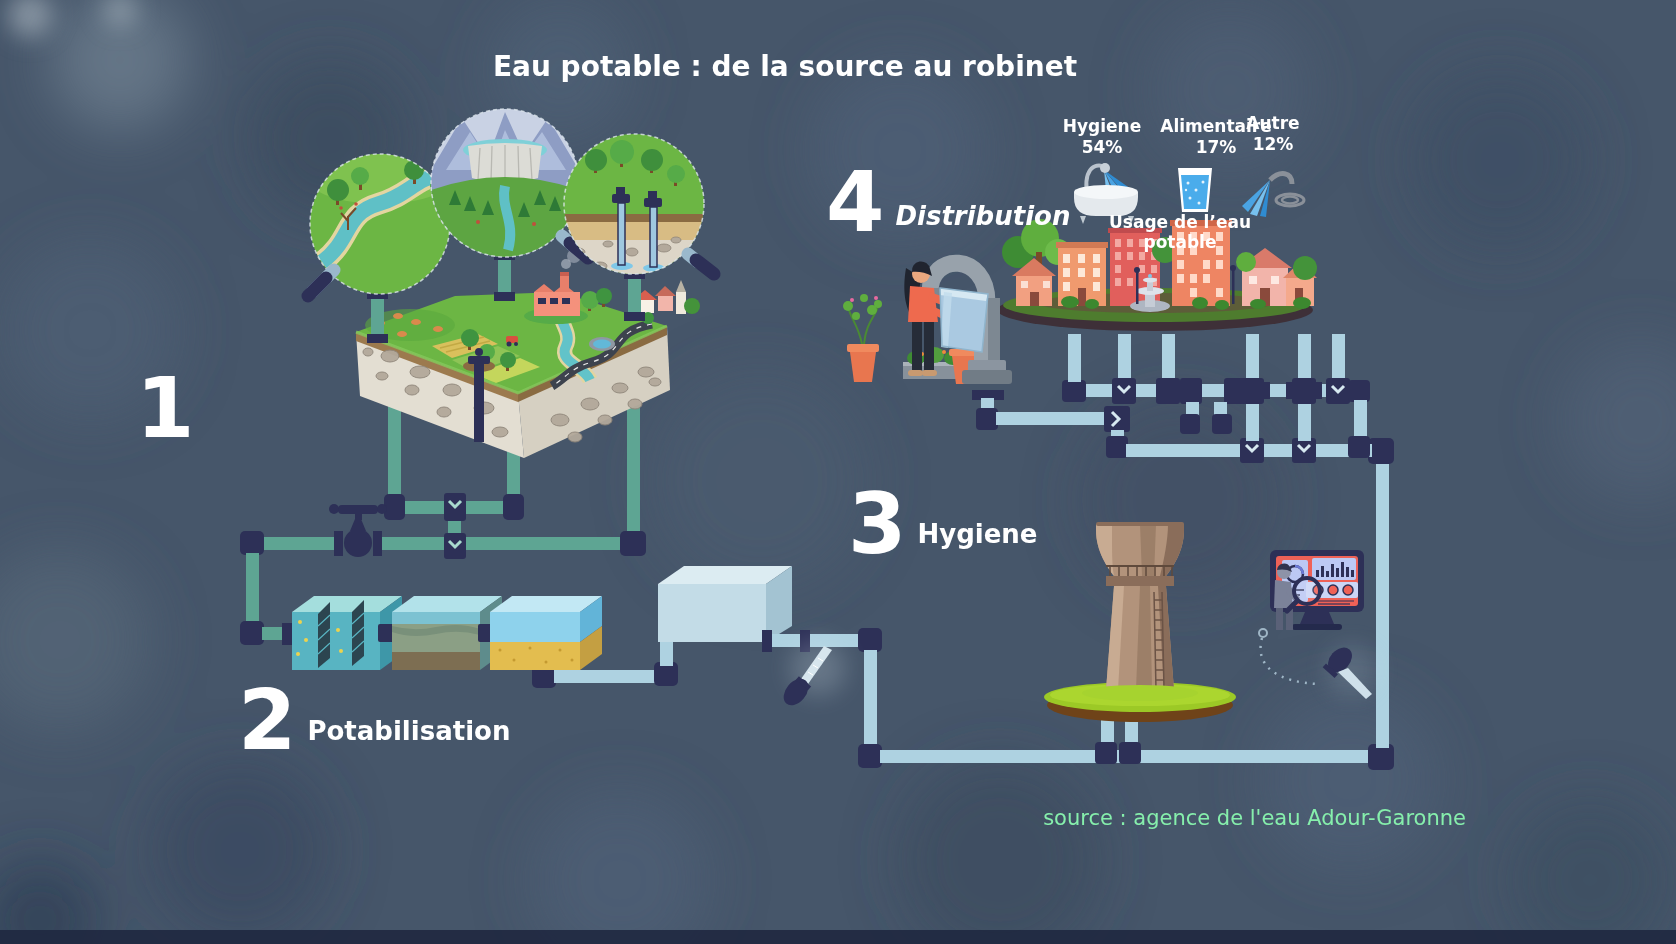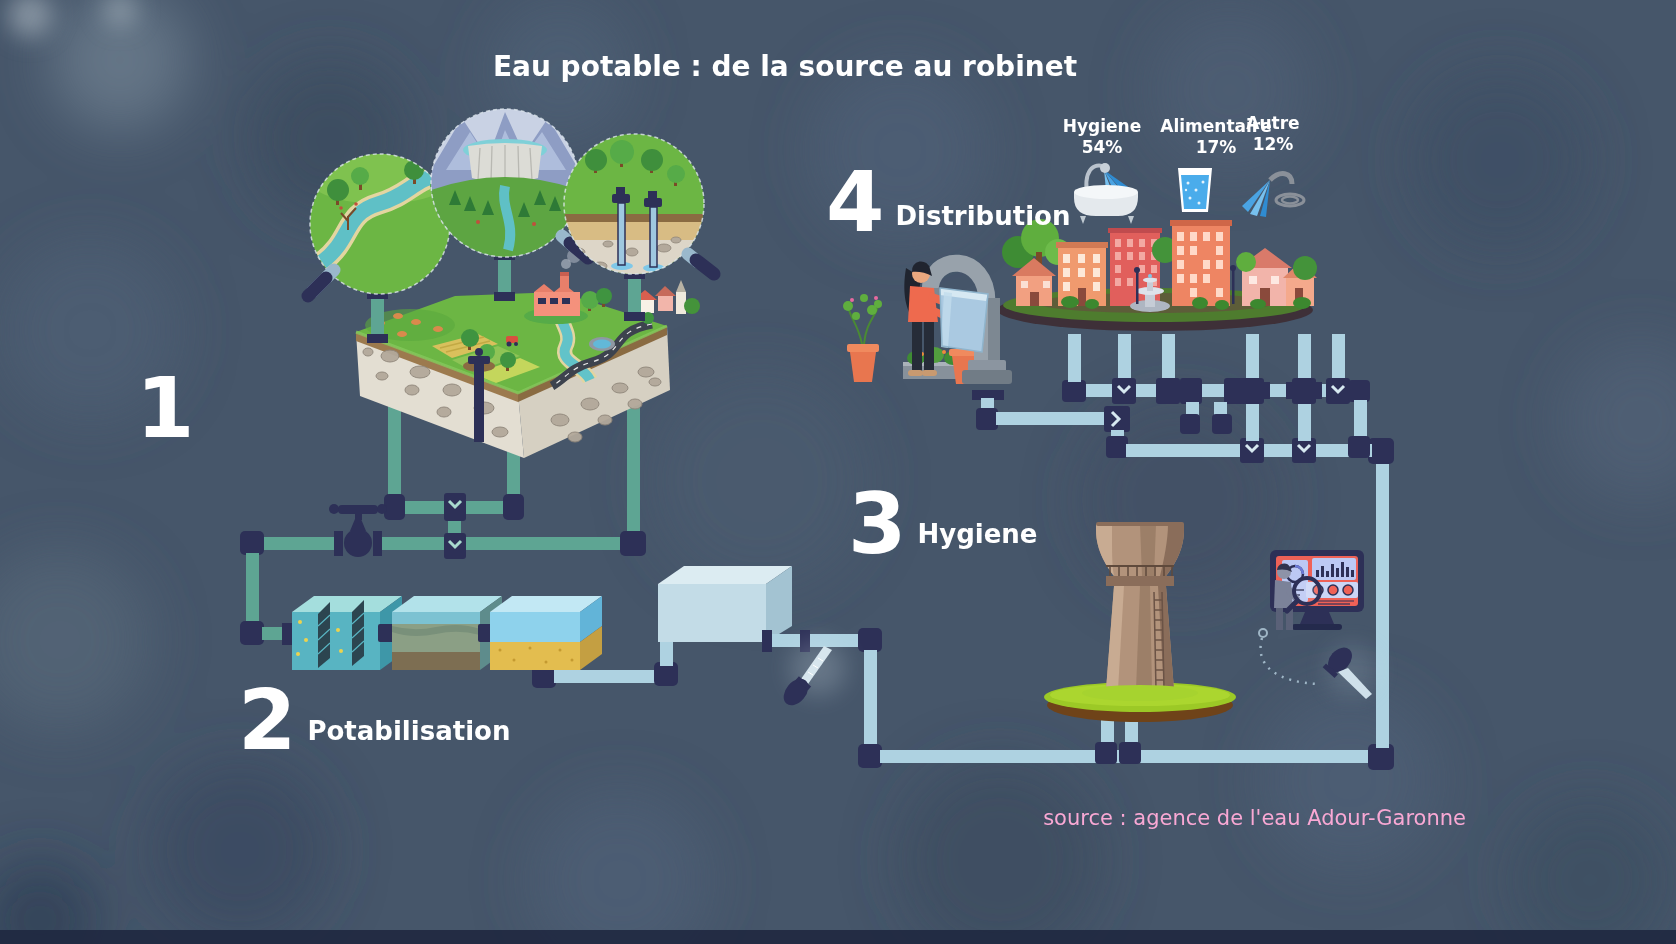--- a/index.html
+++ b/index.html
@@ -11,29 +11,29 @@
   .step{position:absolute;display:flex;color:#fff;}
   .step .num{font-size:84px;font-weight:bold;line-height:.78;letter-spacing:-2px;}
   .step .lbl{font-size:26px;font-weight:bold;line-height:1.08;margin-left:13px;}
   #step1{left:136px;top:376px;align-items:center;}
   #step1 .lbl{width:180px;}
   #step2{left:238px;top:688px;align-items:flex-end;}
   #step2 .lbl{margin-bottom:8px;}
   #step3{left:848px;top:492px;align-items:flex-end;}
   #step3 .lbl{margin-bottom:9px;}
   #step4{left:826px;top:170px;align-items:flex-end;}
-  #step4 .lbl{margin-bottom:5px;}
+  #step4 .lbl{margin-bottom:5px;font-style:italic;}
   .usage-col{position:absolute;text-align:center;color:#fff;font-weight:bold;font-size:17px;line-height:1.25;}
   #u1{left:1040px;top:116px;width:124px;}
   #u2{left:1156px;top:116px;width:120px;}
   #u3{left:1230px;top:113px;width:86px;}
   .usage-caption{position:absolute;left:1078px;top:212px;width:204px;text-align:center;
     font-weight:bold;font-size:17px;color:#fff;}
   .source{position:absolute;left:1000px;top:806px;width:466px;text-align:right;
-    font-size:21px;color:#f9a8d4;}
+    font-size:21px;color:#86efac;}
 </style>
 </head>
 <body>
 
 <div id="stage">
 <svg viewBox="0 0 1676 944" width="1676" height="944">
   <defs>
     <filter id="b30" x="-60%" y="-60%" width="220%" height="220%">
           <feGaussianBlur stdDeviation="28"></feGaussianBlur>
         </filter>
@@ -777,15 +777,16 @@
     <div>54%</div>
   </div>
   <div class="usage-col" id="u2">
     <div>Alimentaire</div>
     <div>17%</div>
   </div>
   <div class="usage-col" id="u3">
     <div>Autre</div>
     <div>12%</div>
   </div>
+  <div class="usage-caption">Usage de l’eau potable</div>
 
   <div class="source">source : agence de l'eau Adour-Garonne</div>
 </div>
 
 </body></html>

